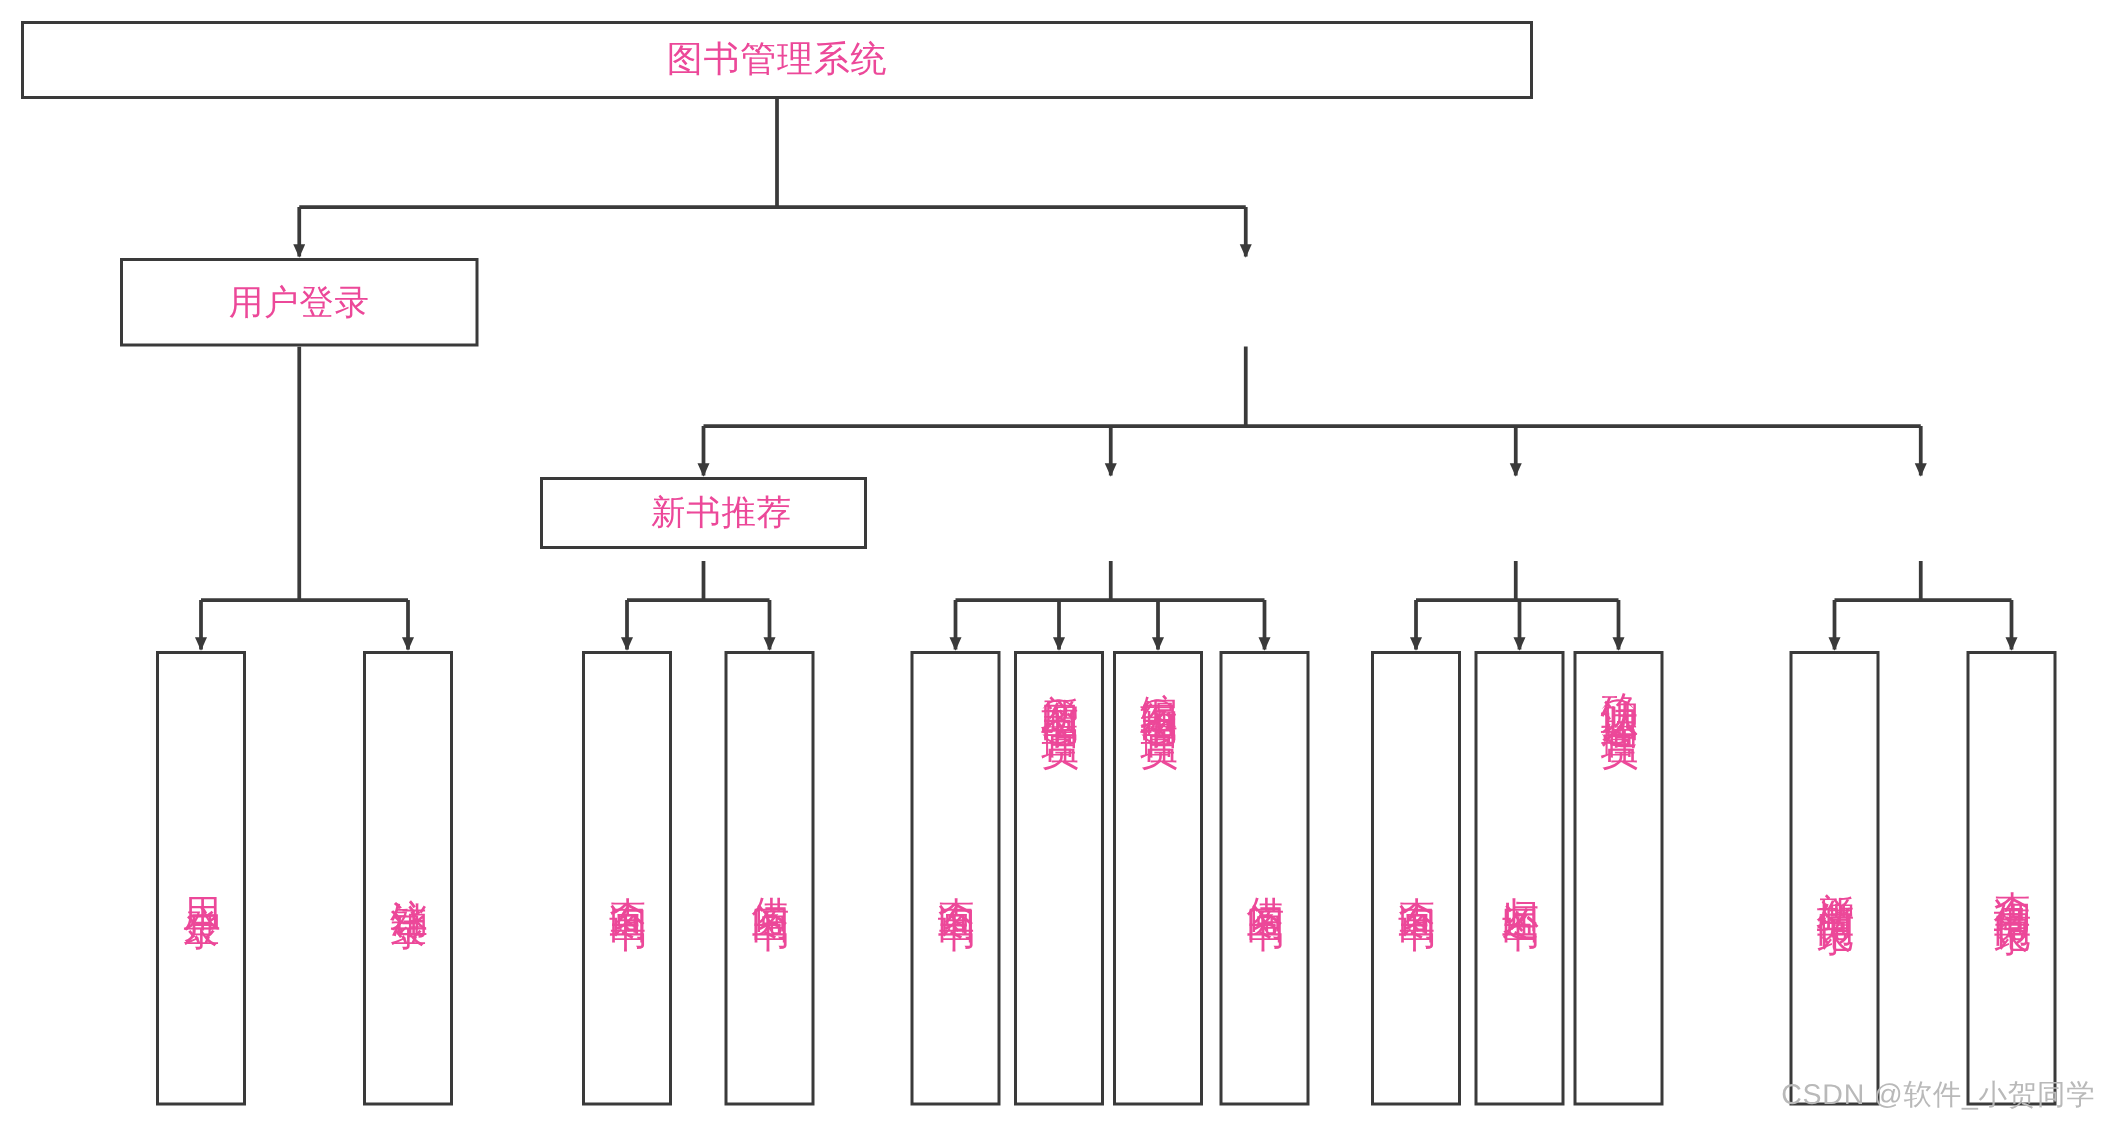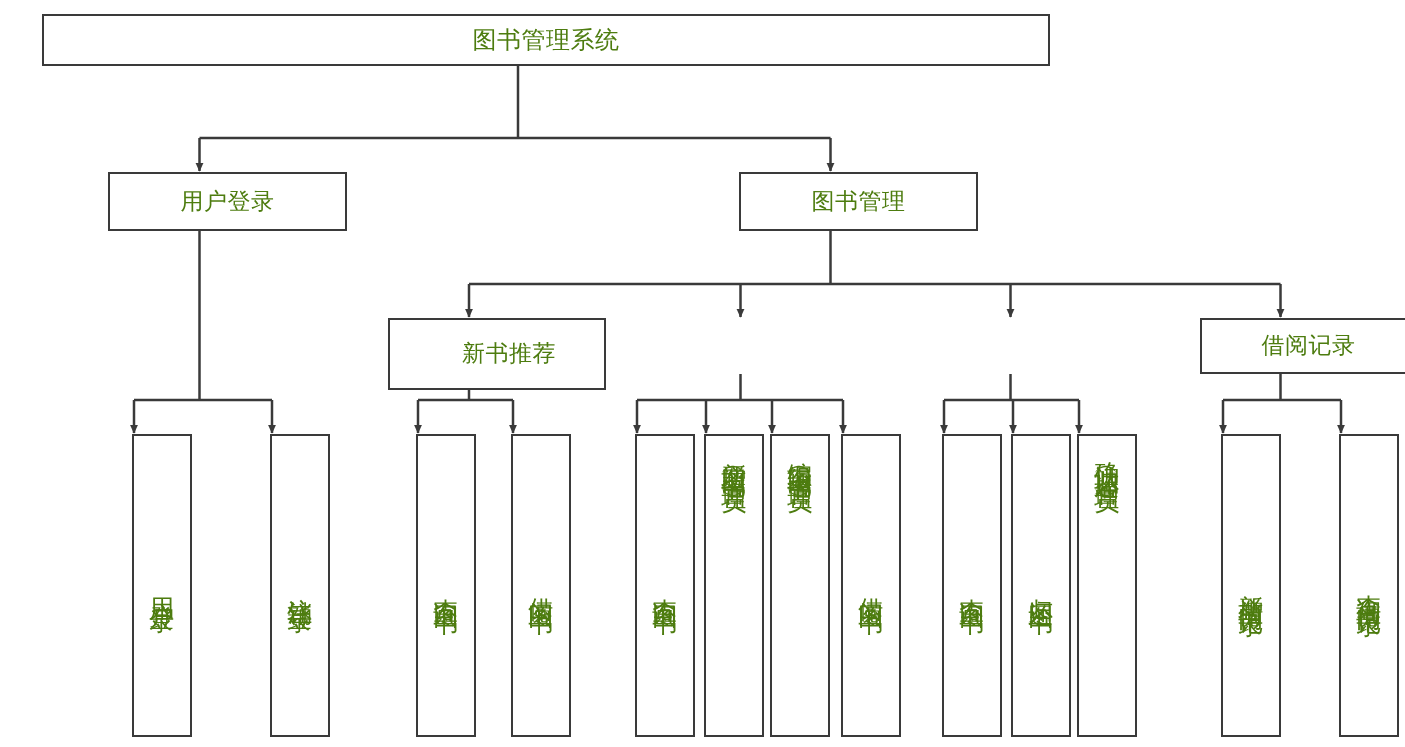--- a/index.html
+++ b/index.html
@@ -27,22 +27,21 @@
     pointer-events: none;
   }
   .node {
     position: absolute;
     box-sizing: border-box;
     background: #ffffff;
     border: 2.5px solid #3a3a3a;
     display: flex;
     align-items: center;
     justify-content: center;
-    color: #4d7c0f;
-    margin-left: 28px;
+    color: #ec4899;
   }
   .node .label {
     display: block;
     text-align: center;
     line-height: 1.12;
     white-space: nowrap;
   }
   
   .node.horiz .label {
     font-size: 23px;
@@ -129,33 +128,27 @@
   </svg>
 
   <div class="node root horiz" style="left: 14px; top: 14px; width: 1008px; height: 52px;">
     <span class="label">图书管理系统</span>
   </div>
 
   <div class="node horiz" style="left: 80px; top: 172px; width: 239px; height: 59px;">
     <span class="label">用户登录</span>
   </div>
 
-  <div class="node horiz" style="left: 711px; top: 172px; width: 239px; height: 59px;">
-    <span class="label">图书管理</span>
-  </div>
-
-  <div class="node horiz" style="left: 360px; top: 318px; width: 218px; height: 72px; padding-left: 24px;">
+
+  <div class="node horiz" style="left: 360px; top: 318px; width: 218px; height: 48px; padding-left: 24px;">
     <span class="label">新书推荐</span>
   </div>
 
 
 
-  <div class="node horiz" style="left: 1172px; top: 318px; width: 217px; height: 56px;">
-    <span class="label">借阅记录</span>
-  </div>
 
   <div class="node vert centered" style="left: 104px; top: 434px; width: 60px; height: 303px;">
     <span class="label">用户登录</span>
   </div>
 
   <div class="node vert centered" style="left: 242px; top: 434px; width: 60px; height: 303px;">
     <span class="label">注销登录</span>
   </div>
 
   <div class="node vert centered" style="left: 388px; top: 434px; width: 60px; height: 303px;">
@@ -195,14 +188,15 @@
   </div>
 
   <div class="node vert centered" style="left: 1193px; top: 434px; width: 60px; height: 303px;">
     <span class="label">新增借阅记录</span>
   </div>
 
   <div class="node vert centered" style="left: 1311px; top: 434px; width: 60px; height: 303px;">
     <span class="label">查询借阅记录</span>
   </div>
 
+  <div id="watermark">CSDN @软件_小贺同学</div>
 
 </div>
 
 </body></html>

